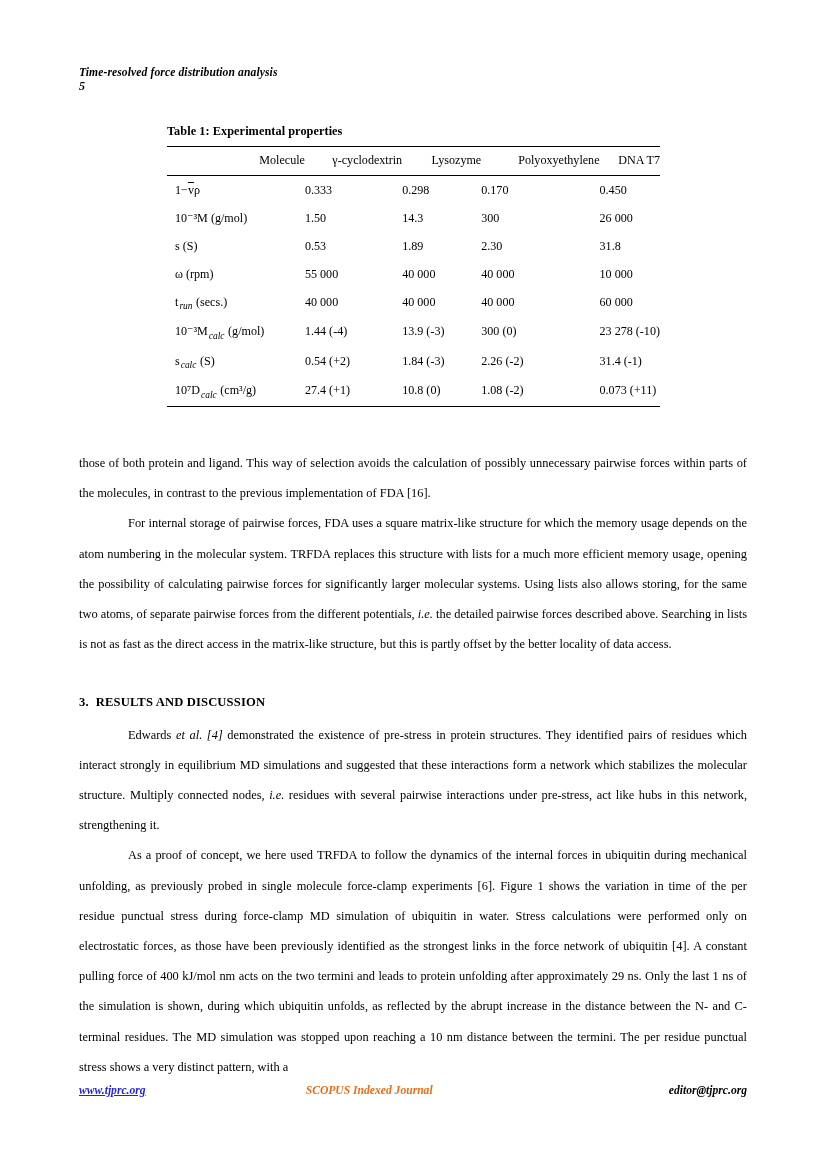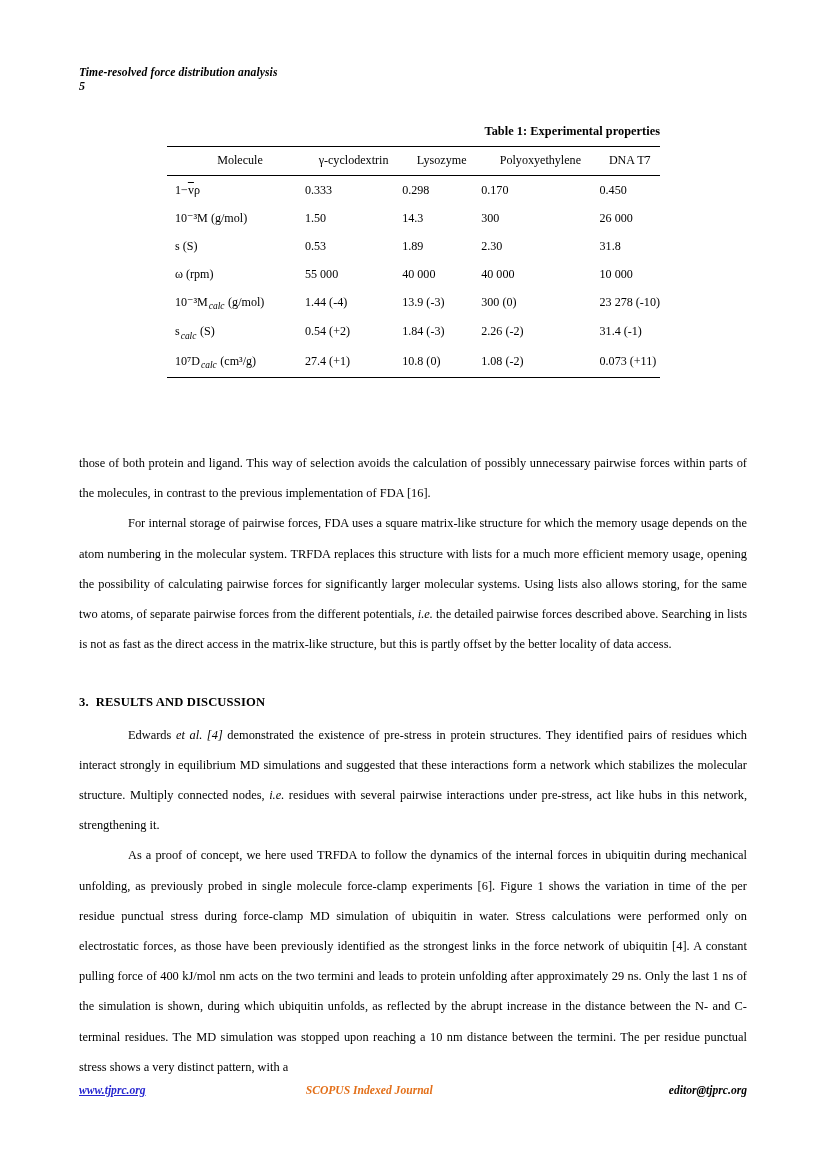--- a/index.html
+++ b/index.html
@@ -39,34 +39,34 @@
   }
 
   
   .table-block {
     position: absolute;
     left: 167px;
     top: 124px;
     width: 493px;
   }
   .table-caption {
-    text-align: right;
+    text-align: left;
     font-weight: bold;
     font-size: 12.3px;
     margin-bottom: 7px;
     letter-spacing: 0.05px;
   }
   table.props {
     border-collapse: collapse;
     width: 493px;
     font-size: 12.1px;
   }
   table.props thead th {
     font-weight: normal;
-    text-align: center;
+    text-align: right;
     padding: 6px 0 7px 0;
     white-space: nowrap;
   }
   table.props thead tr {
     border-top: 1.4px solid #000;
     border-bottom: 1.1px solid #000;
   }
   table.props tbody tr:last-child {
     border-bottom: 1.4px solid #000;
   }
@@ -191,20 +191,27 @@
             <td class="c4">31.8</td>
           </tr>
           <tr>
             <td class="c0"><span>ω (rpm)</span></td>
             <td class="c1">55 000</td>
             <td class="c2">40 000</td>
             <td class="c3">40 000</td>
             <td class="c4">10 000</td>
           </tr>
           <tr>
+            <td class="c0"><span>t<sub class="ital">run</sub> (secs.)</span></td>
+            <td class="c1">40 000</td>
+            <td class="c2">40 000</td>
+            <td class="c3">40 000</td>
+            <td class="c4">60 000</td>
+          </tr>
+          <tr>
             <td class="c0"><span>10⁻³M<sub class="ital">calc</sub> (g/mol)</span></td>
             <td class="c1">1.44 (-4)</td>
             <td class="c2">13.9 (-3)</td>
             <td class="c3">300 (0)</td>
             <td class="c4">23 278 (-10)</td>
           </tr>
           <tr>
             <td class="c0"><span>s<sub class="ital">calc</sub> (S)</span></td>
             <td class="c1">0.54 (+2)</td>
             <td class="c2">1.84 (-3)</td>

